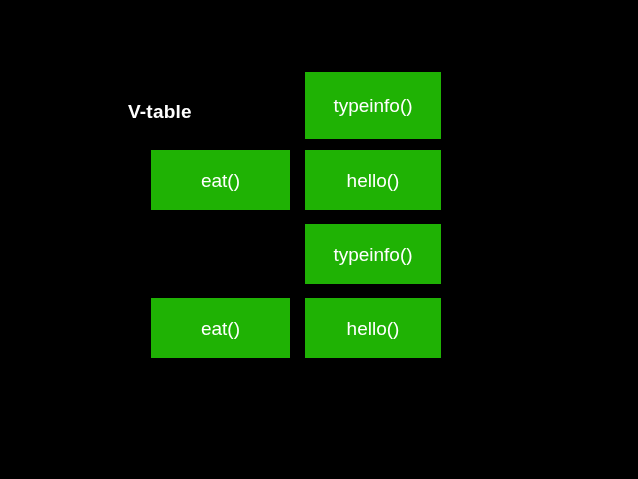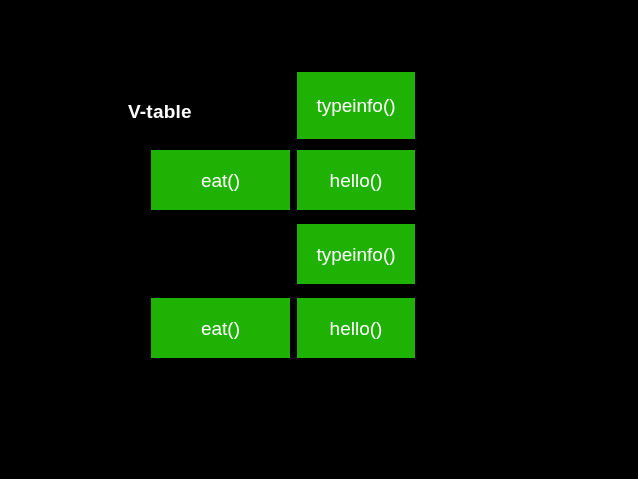--- a/index.html
+++ b/index.html
@@ -39,21 +39,21 @@
     justify-content: center;
     color: #ffffff;
     font-family: "Liberation Sans", sans-serif;
     font-size: 19px;
     font-weight: normal;
     line-height: 1;
     box-sizing: border-box;
     text-align: center;
   }
   
-  .col-right { left: 297px; width: 118px; }
+  .col-right { left: 305px; width: 136px; }
   .col-left  { left: 151px; width: 139px; }
 
   .r-typeinfo-1 { top: 72px;  height: 67px; }
   .r-hello-1    { top: 150px; height: 60px; }
   .r-typeinfo-2 { top: 224px; height: 60px; }
   .r-hello-2    { top: 298px; height: 60px; }
 
   .l-eat-1 { top: 150px; height: 60px; }
   .l-eat-2 { top: 298px; height: 60px; }
 </style>

